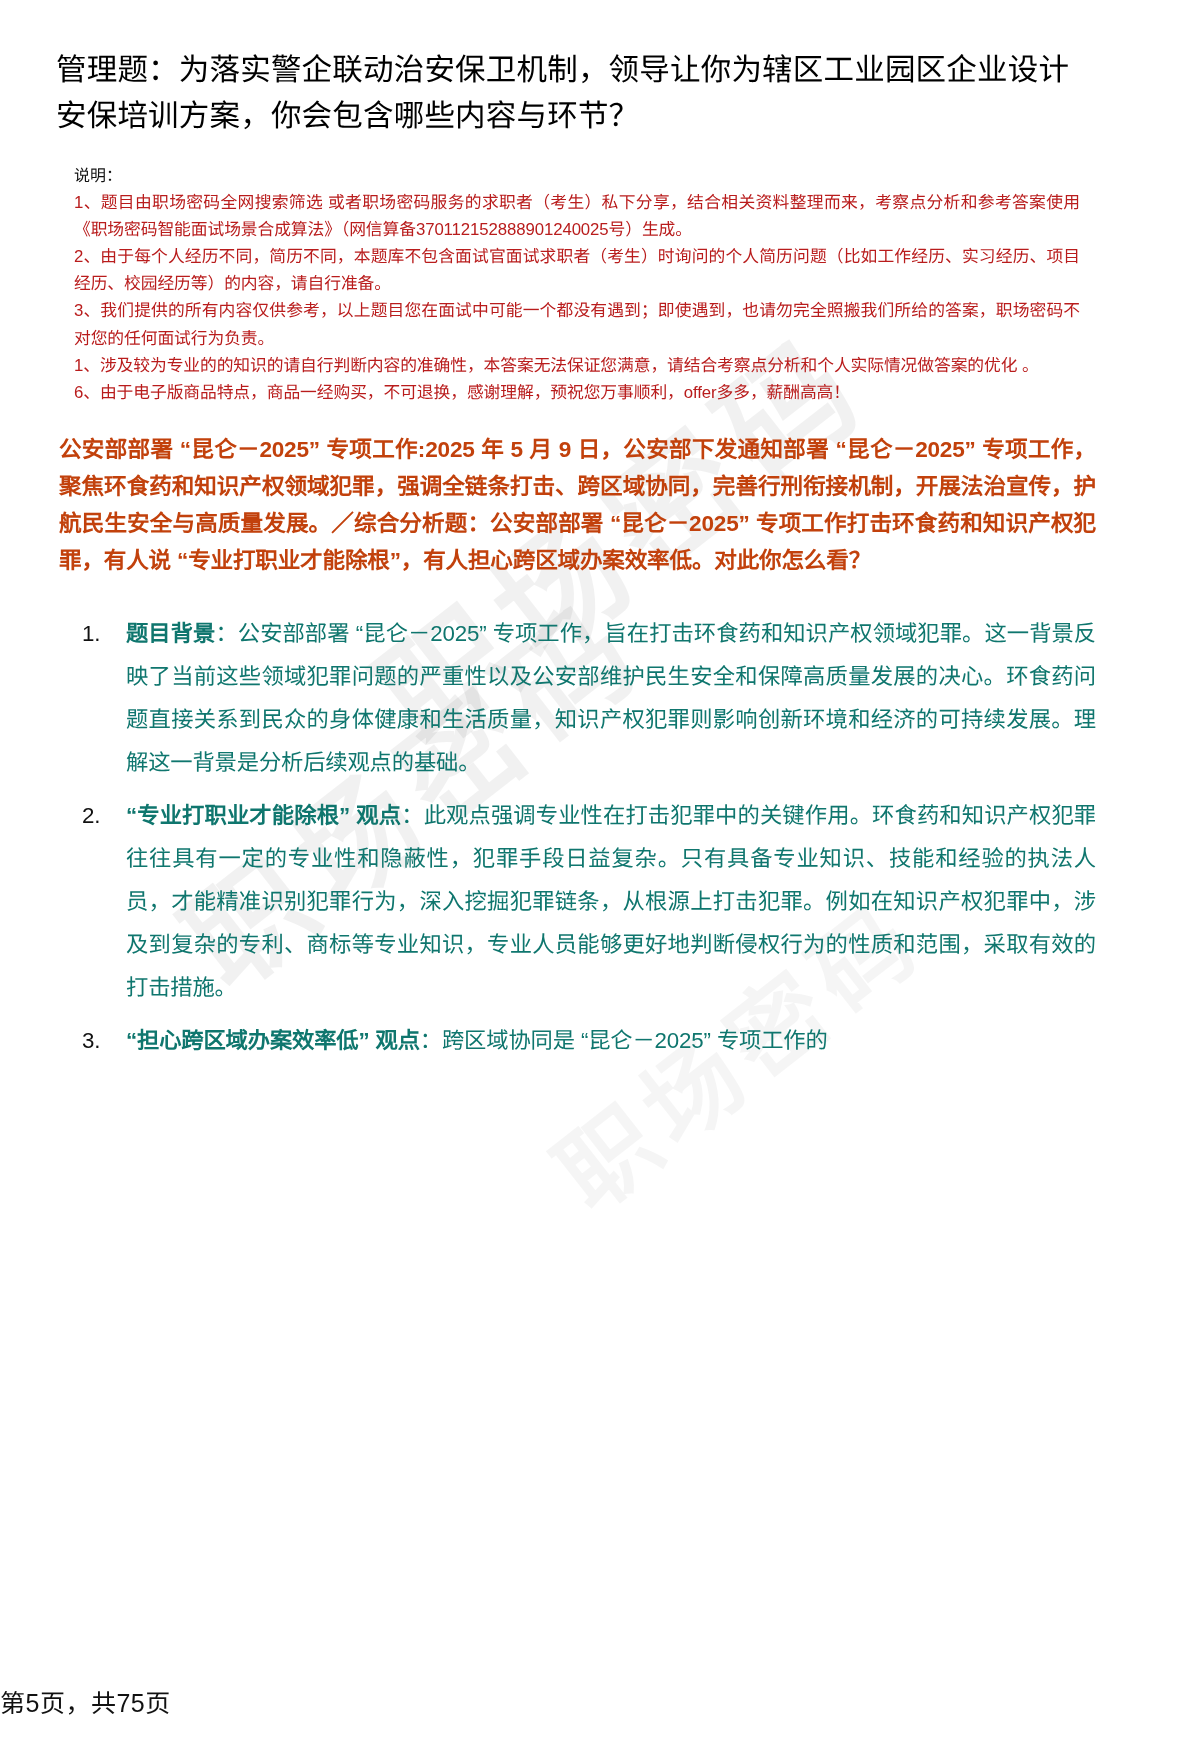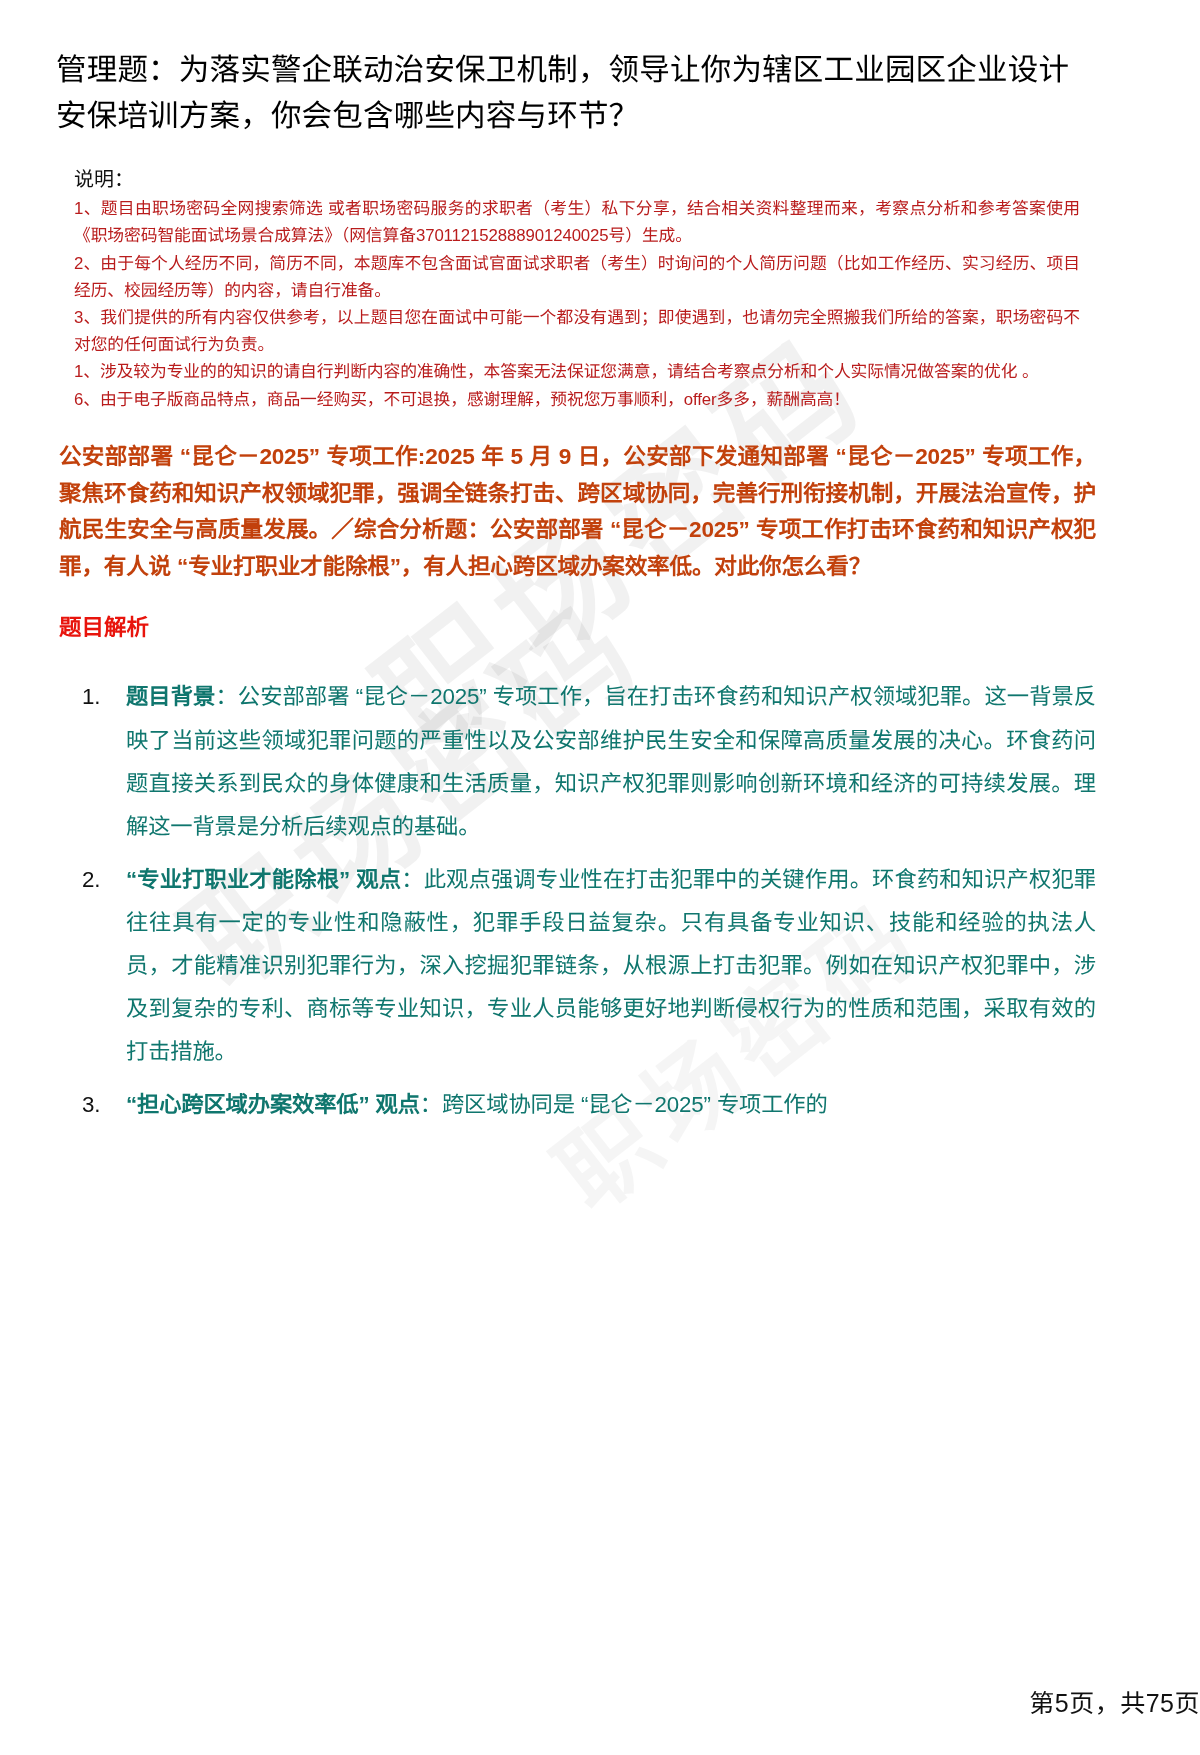--- a/index.html
+++ b/index.html
@@ -75,21 +75,21 @@
   }
 
   
   .notes {
     margin-top: 24px;
     padding: 0 58px 0 60px;
     margin-left: -42px;
     margin-right: -42px;
   }
   .notes-label {
-    font-size: 20px;
+    font-size: 16px;
     line-height: 1.62;
     color: #111;
   }
   .note-item {
     font-size: 16.8px;
     line-height: 1.62;
     color: #b91c1c;
     text-align: justify;
     letter-spacing: -0.1px;
   }
@@ -144,21 +144,21 @@
     color: #111;
   }
   .li-lead { font-weight: 700; }
 
   
   .page-footer {
     position: absolute;
     left: 0;
     right: 0;
     bottom: 36px;
-    text-align: right;
+    text-align: left;
     font-size: 25px;
     color: #111;
     letter-spacing: 0.5px;
     z-index: 1;
   }
 </style>
 </head>
 <body>
 
 <div class="watermark-layer">
@@ -175,21 +175,20 @@
     <div class="notes-label">说明：</div>
     <div class="note-item">1、题目由职场密码全网搜索筛选 或者职场密码服务的求职者（考生）私下分享，结合相关资料整理而来，考察点分析和参考答案使用《职场密码智能面试场景合成算法》（网信算备370112152888901240025号）生成。</div>
     <div class="note-item">2、由于每个人经历不同，简历不同，本题库不包含面试官面试求职者（考生）时询问的个人简历问题（比如工作经历、实习经历、项目经历、校园经历等）的内容，请自行准备。</div>
     <div class="note-item">3、我们提供的所有内容仅供参考，以上题目您在面试中可能一个都没有遇到；即使遇到，也请勿完全照搬我们所给的答案，职场密码不对您的任何面试行为负责。</div>
     <div class="note-item">1、涉及较为专业的的知识的请自行判断内容的准确性，本答案无法保证您满意，请结合考察点分析和个人实际情况做答案的优化 。</div>
     <div class="note-item">6、由于电子版商品特点，商品一经购买，不可退换，感谢理解，预祝您万事顺利，offer多多，薪酬高高！</div>
   </div>
 
   <div class="red-block">公安部部署 “昆仑－2025” 专项工作:2025 年 5 月 9 日，公安部下发通知部署 “昆仑－2025” 专项工作，聚焦环食药和知识产权领域犯罪，强调全链条打击、跨区域协同，完善行刑衔接机制，开展法治宣传，护航民生安全与高质量发展。／综合分析题：公安部部署 “昆仑－2025” 专项工作打击环食药和知识产权犯罪，有人说 “专业打职业才能除根”，有人担心跨区域办案效率低。对此你怎么看？</div>
 
-  <div class="section-heading">题目解析</div>
 
   <ol class="analysis">
     <li>
       <span class="li-lead">题目背景</span><span>：公安部部署 “昆仑－2025” 专项工作，旨在打击环食药和知识产权领域犯罪。这一背景反映了当前这些领域犯罪问题的严重性以及公安部维护民生安全和保障高质量发展的决心。环食药问题直接关系到民众的身体健康和生活质量，知识产权犯罪则影响创新环境和经济的可持续发展。理解这一背景是分析后续观点的基础。</span>
     </li>
     <li>
       <span class="li-lead">“专业打职业才能除根” 观点</span><span>：此观点强调专业性在打击犯罪中的关键作用。环食药和知识产权犯罪往往具有一定的专业性和隐蔽性，犯罪手段日益复杂。只有具备专业知识、技能和经验的执法人员，才能精准识别犯罪行为，深入挖掘犯罪链条，从根源上打击犯罪。例如在知识产权犯罪中，涉及到复杂的专利、商标等专业知识，专业人员能够更好地判断侵权行为的性质和范围，采取有效的打击措施。</span>
     </li>
     <li>
       <span class="li-lead">“担心跨区域办案效率低” 观点</span><span>：跨区域协同是 “昆仑－2025” 专项工作的</span>

